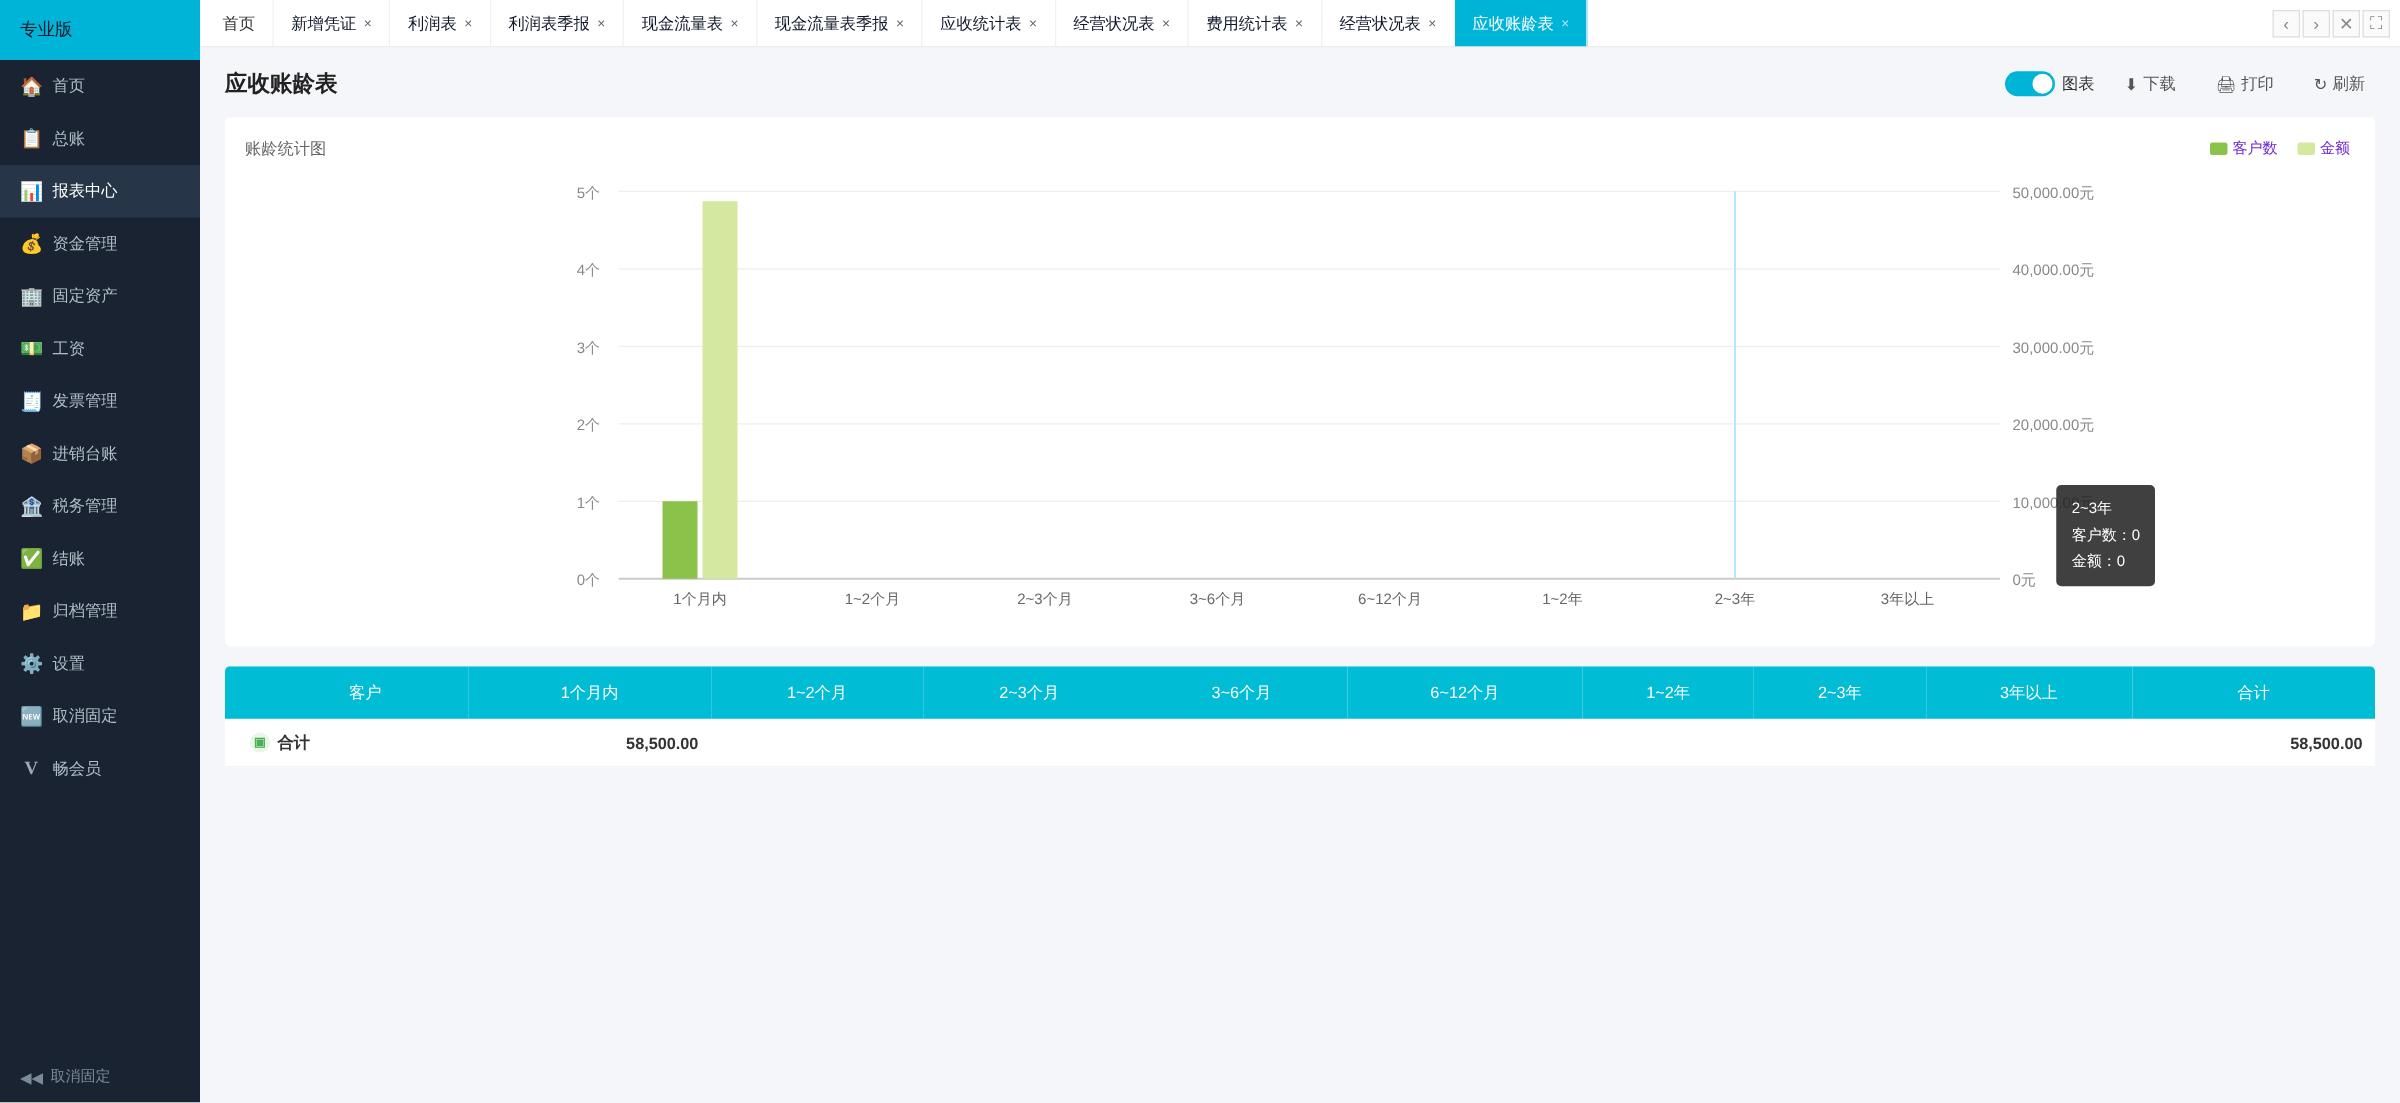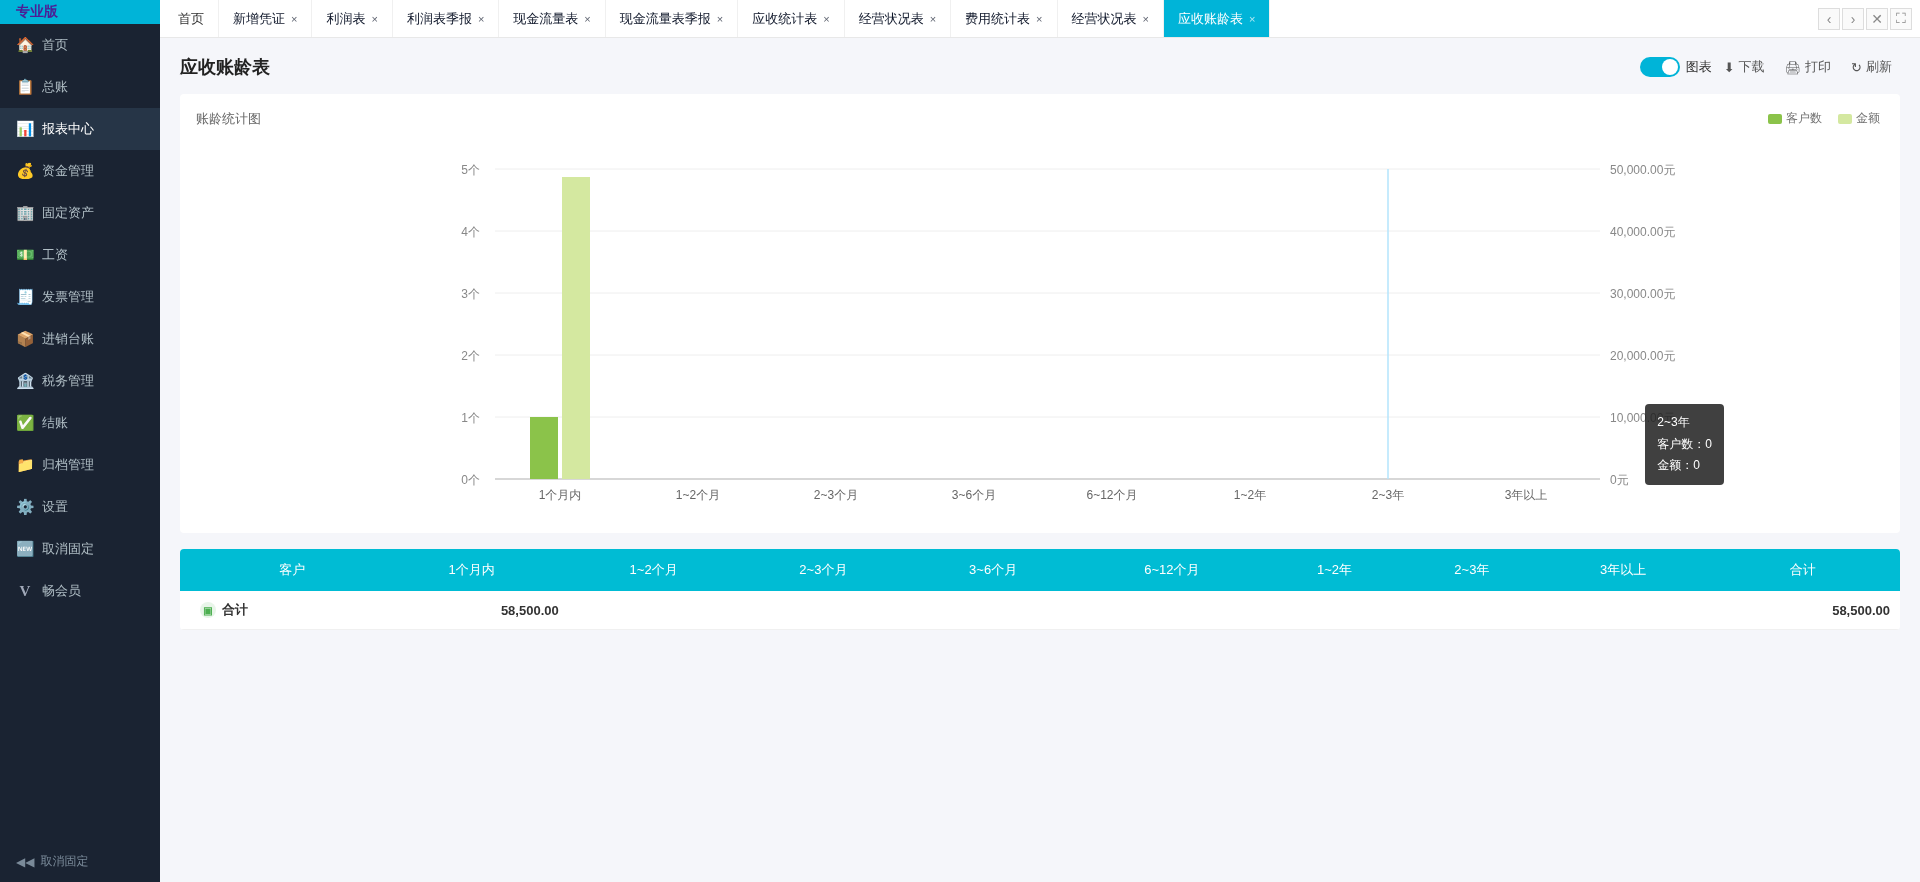--- a/index.html
+++ b/index.html
@@ -11,24 +11,24 @@
       background: #1a2332;
       color: #ccc;
       display: flex;
       flex-direction: column;
       flex-shrink: 0;
       height: 100%;
     }
     .sidebar-logo {
       background: #00b4d8;
       padding: 8px 16px;
-      color: #4c1d95;
+      color: #0f172a;
       font-size: 14px;
-      font-weight: bold;
-      height: 24px;
+      font-weight: normal;
+      height: 48px;
       display: flex;
       align-items: center;
     }
     .sidebar-item {
       display: flex;
       align-items: center;
       padding: 12px 16px;
       cursor: pointer;
       color: #b0bec5;
       gap: 8px;
@@ -118,21 +118,21 @@
       margin-bottom: 14px;
     }
     .page-title {
       font-size: 18px;
       font-weight: 600;
       color: #222;
     }
     .page-actions {
       display: flex;
       align-items: center;
-      gap: 4px;
+      gap: 16px;
     }
     .toggle-wrap {
       display: flex;
       align-items: center;
       gap: 6px;
     }
     .toggle {
       width: 40px;
       height: 20px;
       background: #00b4d8;
@@ -165,31 +165,31 @@
     .chart-container {
       background: #fff;
       border-radius: 4px;
       padding: 16px;
       margin-bottom: 16px;
       position: relative;
     }
     .chart-title {
       font-size: 13px;
       color: #666;
-      margin-bottom: 26px;
+      margin-bottom: 10px;
     }
     .chart-legend {
       position: absolute;
       top: 16px;
       right: 20px;
       display: flex;
       align-items: center;
       gap: 16px;
       font-size: 12px;
-      color: #737373;
+      color: #6d28d9;
     }
     .legend-item {
       display: flex;
       align-items: center;
       gap: 4px;
     }
     .legend-color {
       width: 14px;
       height: 10px;
       border-radius: 2px;

